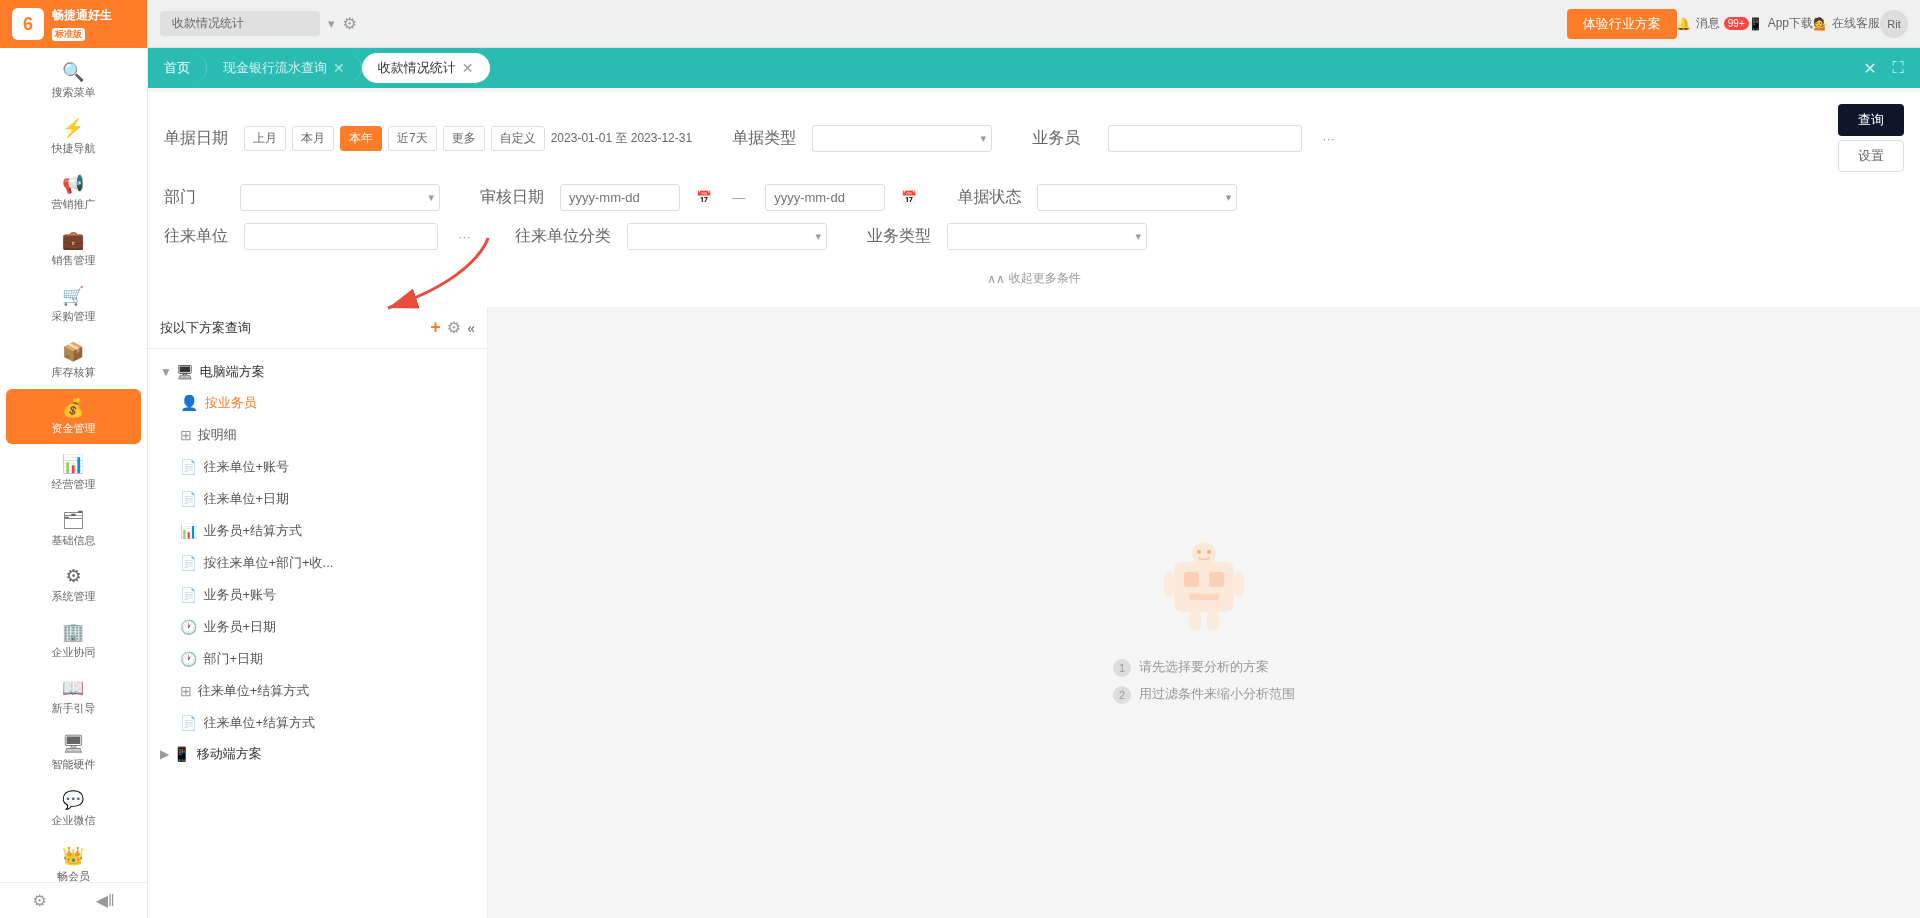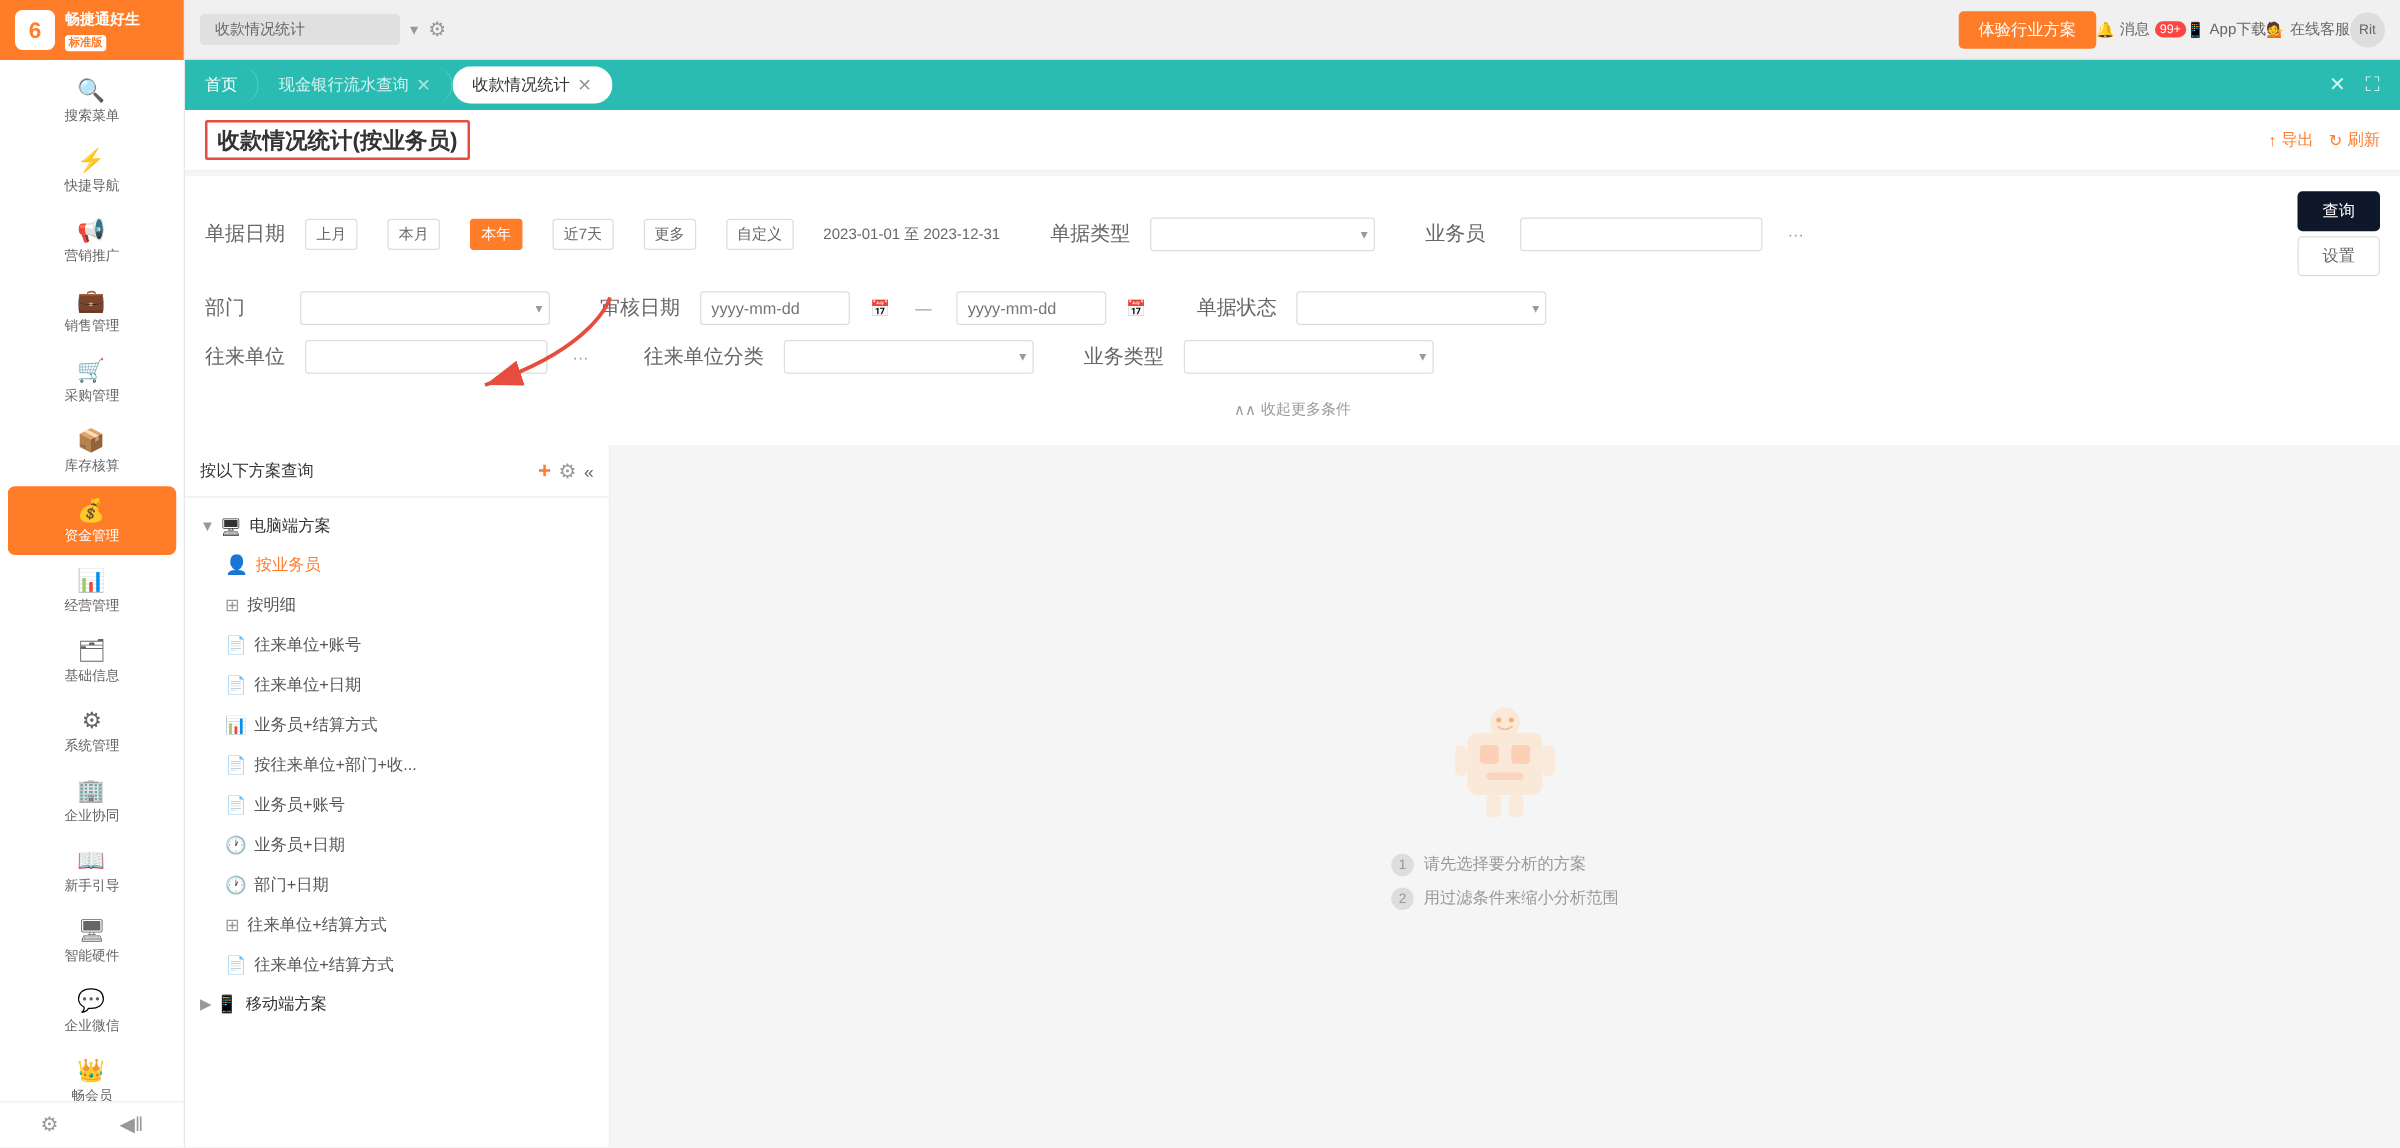--- a/index.html
+++ b/index.html
@@ -183,21 +183,21 @@
       flex-direction: column;
       gap: 12px;
     }
     .filter-row {
       display: flex;
       align-items: center;
       gap: 16px;
       flex-wrap: wrap;
     }
     .filter-label { color: #666; font-size: 16px; white-space: nowrap; min-width: 60px; }
-    .filter-date-group { display: flex; align-items: center; gap: 24px; }
+    .filter-date-group { display: flex; align-items: center; gap: 6px; }
     .date-btn {
       padding: 3px 8px;
       border: 1px solid #ddd;
       border-radius: 3px;
       cursor: pointer;
       font-size: 12px;
       color: #666;
       background: white;
     }
     .date-btn.active { background: #ff7c29; color: white; border-color: #ff7c29; }
@@ -496,33 +496,20 @@
       <span class="tab-close">✕</span>
     </div>
     <div class="window-controls">
       <div class="window-btn">✕</div>
       <div class="window-btn">⛶</div>
     </div>
   </div>
 
   <div class="page-body">
 
-    <div class="page-header">
-      <div class="page-title">收款情况统计(按业务员)</div>
-      <div class="page-header-actions">
-        <div class="action-btn">
-          <span>↑</span>
-          <span>导出</span>
-        </div>
-        <div class="action-btn">
-          <span>↻</span>
-          <span>刷新</span>
-        </div>
-      </div>
-    </div>
 
     <div class="filter-area">
 
       <div class="filter-row">
         <span class="filter-label">单据日期</span>
         <div class="filter-date-group">
           <button class="date-btn">上月</button>
           <button class="date-btn">本月</button>
           <button class="date-btn active">本年</button>
           <button class="date-btn">近7天</button>

